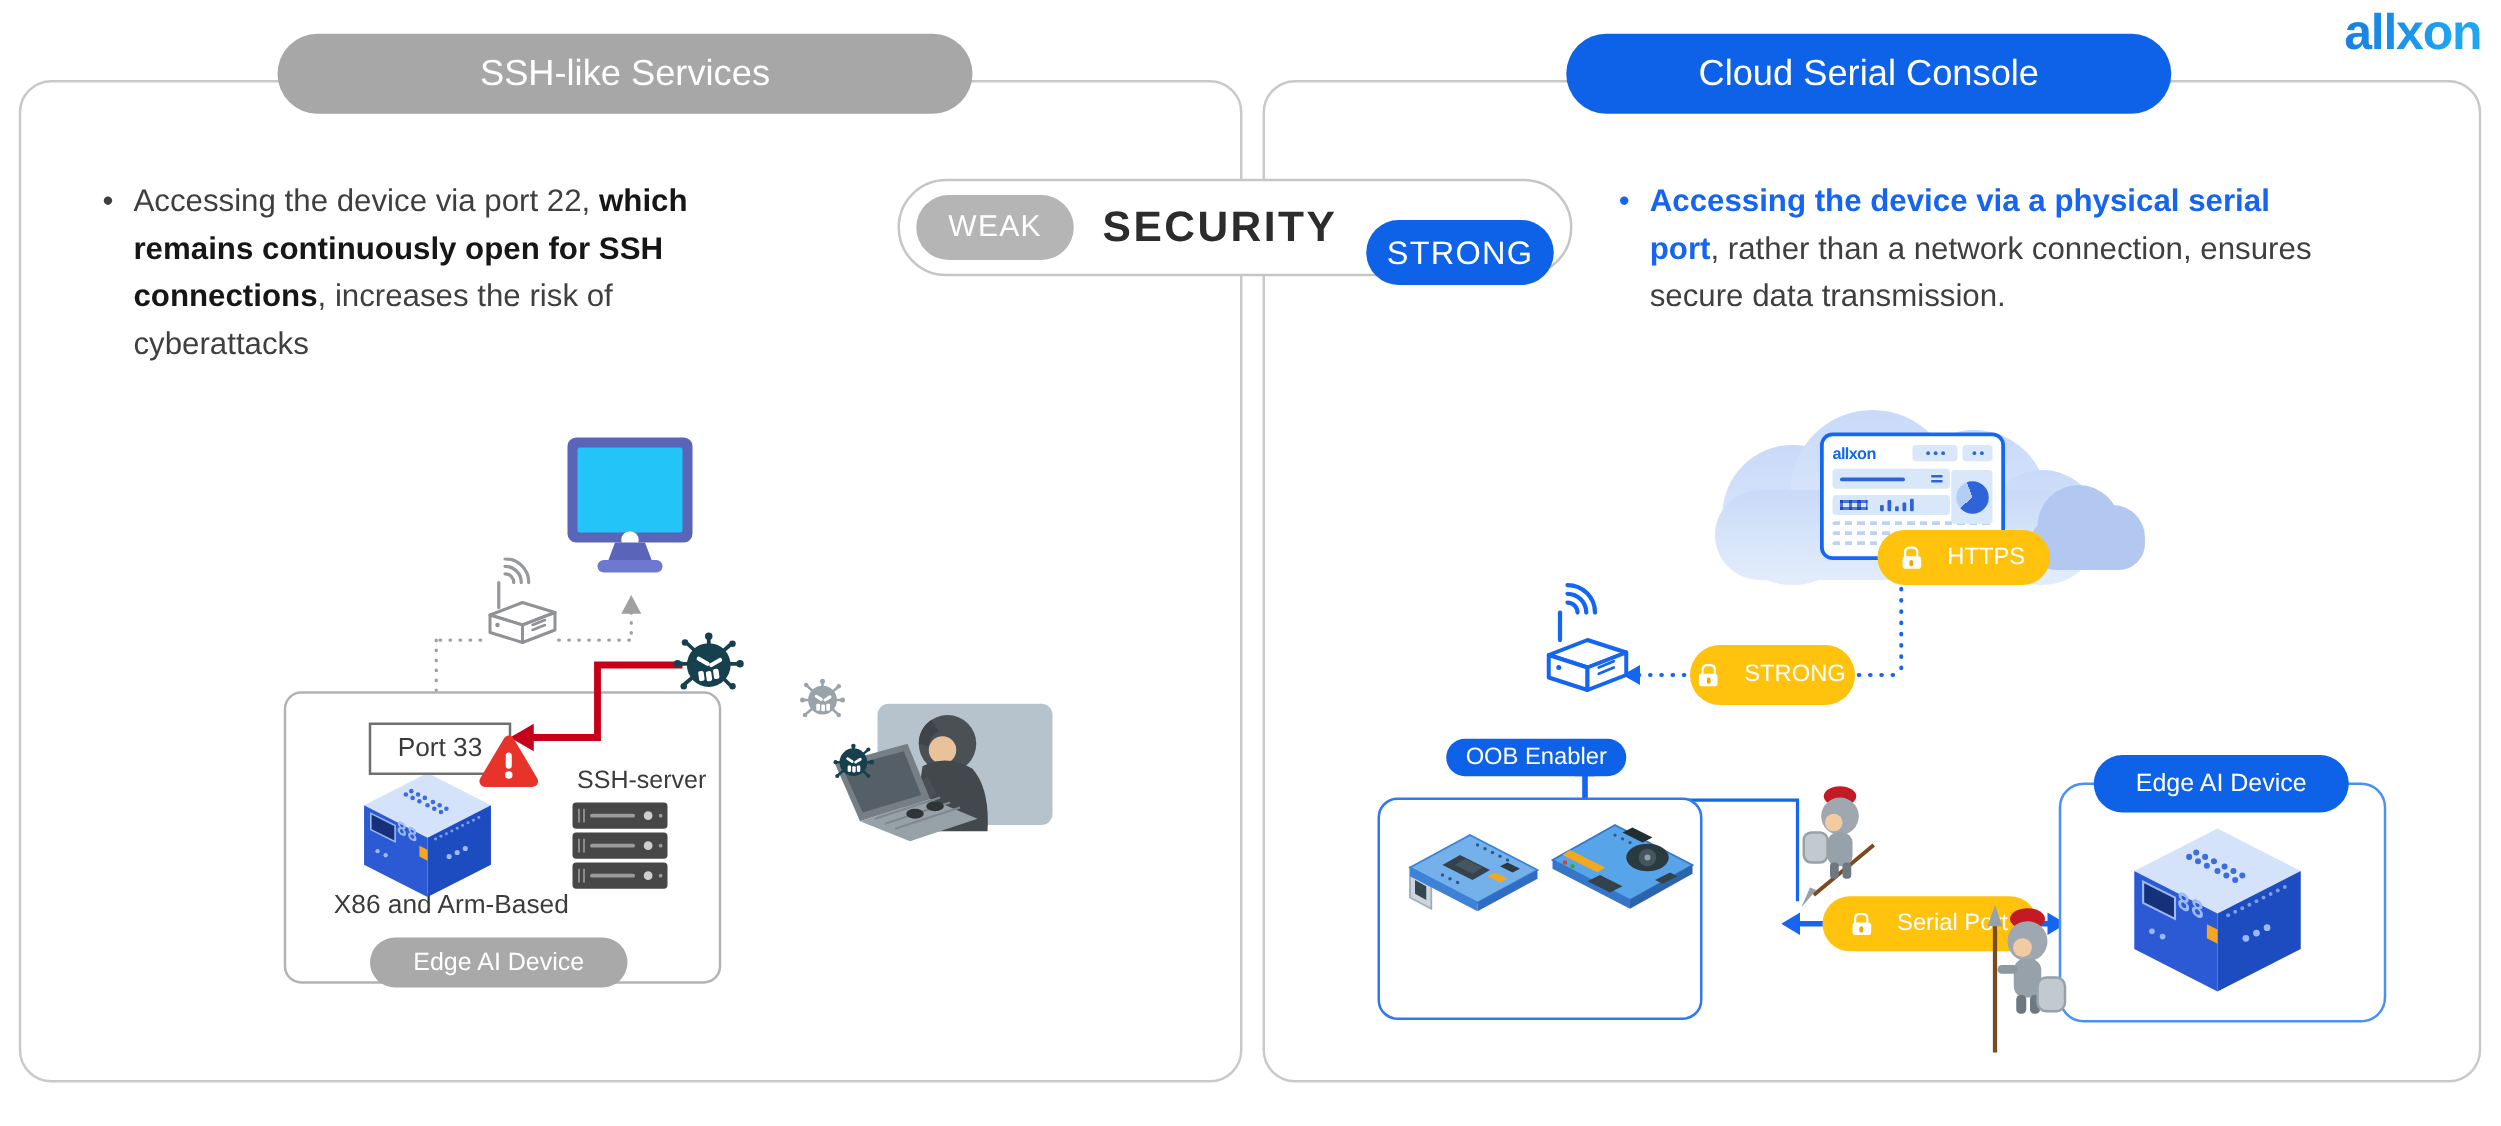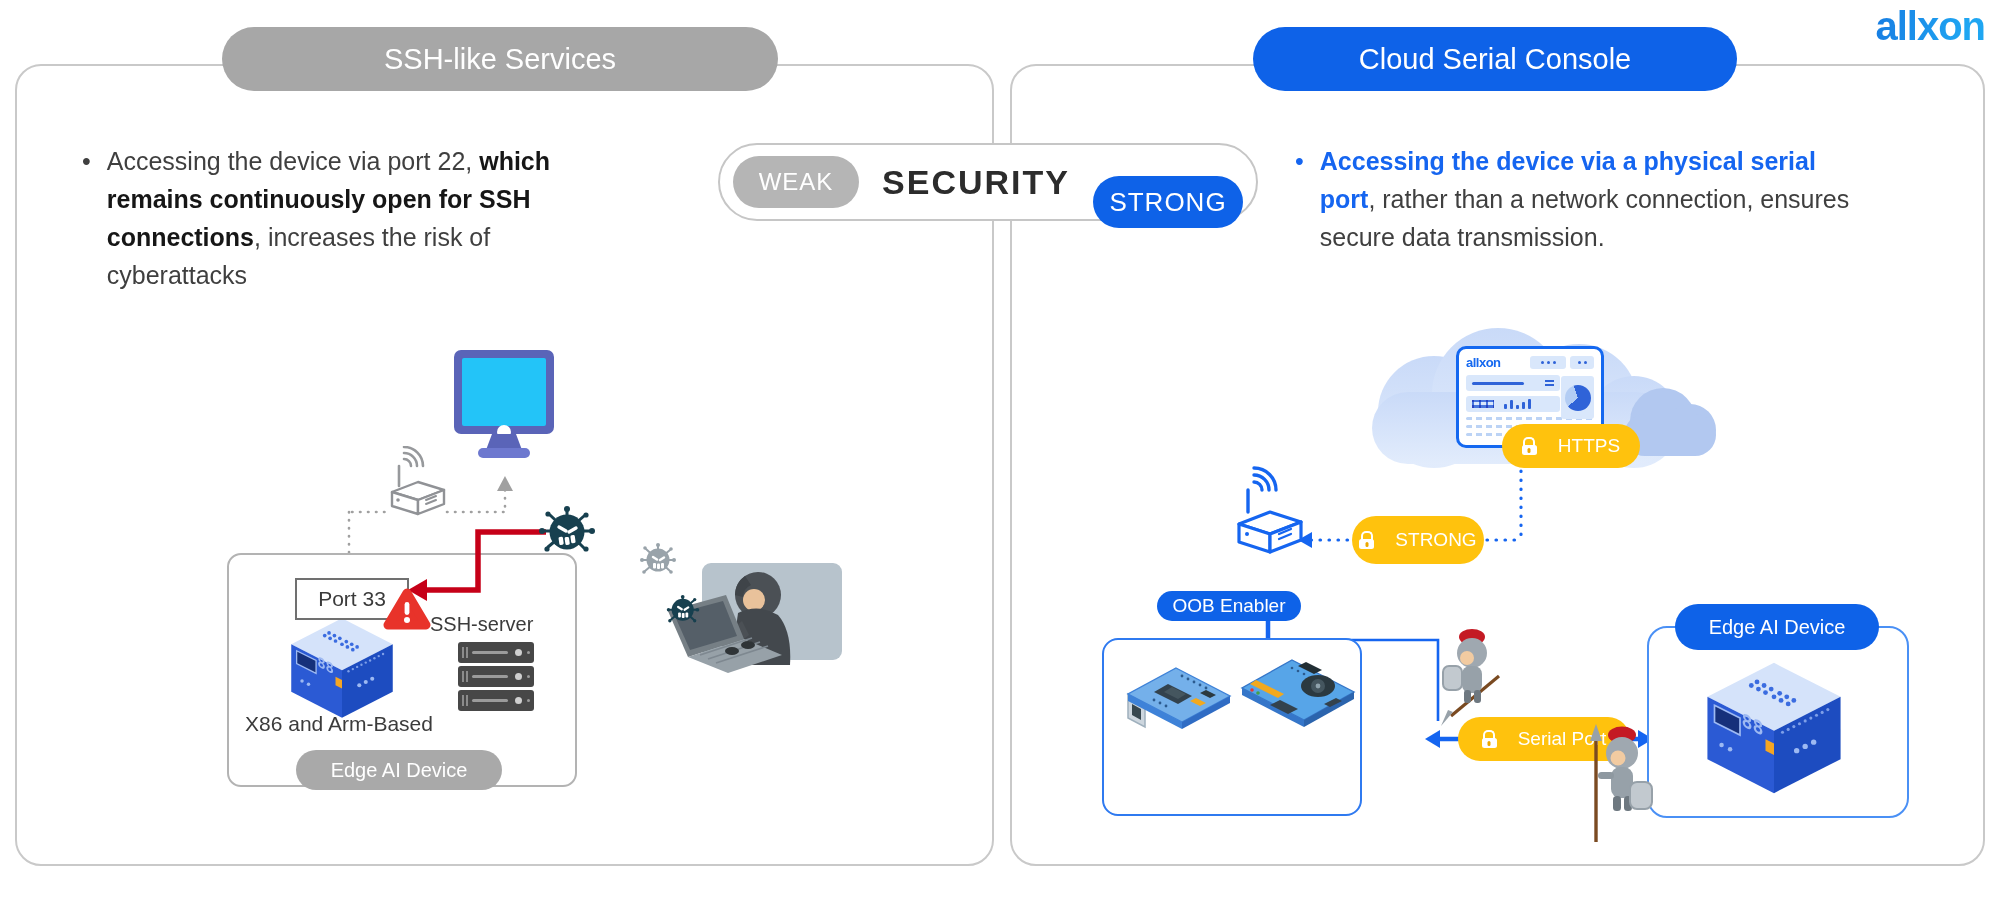--- a/index.html
+++ b/index.html
@@ -53,21 +53,21 @@
   .lock i{position:absolute;display:block;}
   .lock .shackle{top:0;left:50%;transform:translateX(-50%);width:8px;height:9px;border:2.5px solid #fff;
                  border-bottom:none;border-radius:5px 5px 0 0;}
   .lock .lbody{bottom:0;left:0;width:15px;height:10.5px;background:#fff;border-radius:2.5px;}
   .lock .hole{bottom:2.5px;left:50%;transform:translateX(-50%);width:3px;height:5px;background:#eda800;border-radius:1.5px;z-index:1;}
 
   
   .inner-box{position:absolute;left:227px;top:553px;width:346px;height:230px;border:2px solid #b3b3b3;border-radius:14px;background:#fff;}
   .port-box{position:absolute;left:295px;top:578px;width:110px;height:38px;border:2px solid #707070;background:#fff;
             display:flex;align-items:center;justify-content:center;font-size:21px;color:#3a3a3a;z-index:4;}
-  .cap{position:absolute;font-size:21px;color:#3b3b3b;text-align:left;}
+  .cap{position:absolute;font-size:21px;color:#3b3b3b;text-align:right;}
   .rack{position:absolute;left:458px;top:642px;width:76px;z-index:2;}
   .rack .u{height:21px;background:#474747;border-radius:3px;margin-bottom:3px;position:relative;}
   .rack .u .slider{position:absolute;left:14px;top:9px;width:36px;height:3px;background:#9b9b9b;border-radius:2px;}
   .rack .u .knob{position:absolute;right:12px;top:7px;width:7px;height:7px;border-radius:50%;background:#cfcfcf;}
   .rack .u .pin{position:absolute;right:4px;top:9px;width:3px;height:3px;border-radius:50%;background:#9b9b9b;}
   .rack .u .grill{position:absolute;left:4px;top:5px;width:7px;height:11px;
                   background:repeating-linear-gradient(90deg,#8b8b8b 0 2px,transparent 2px 4px);}
 
   
   .cl{position:absolute;border-radius:50%;background:linear-gradient(#c9daf8,#e2ecfc);}

